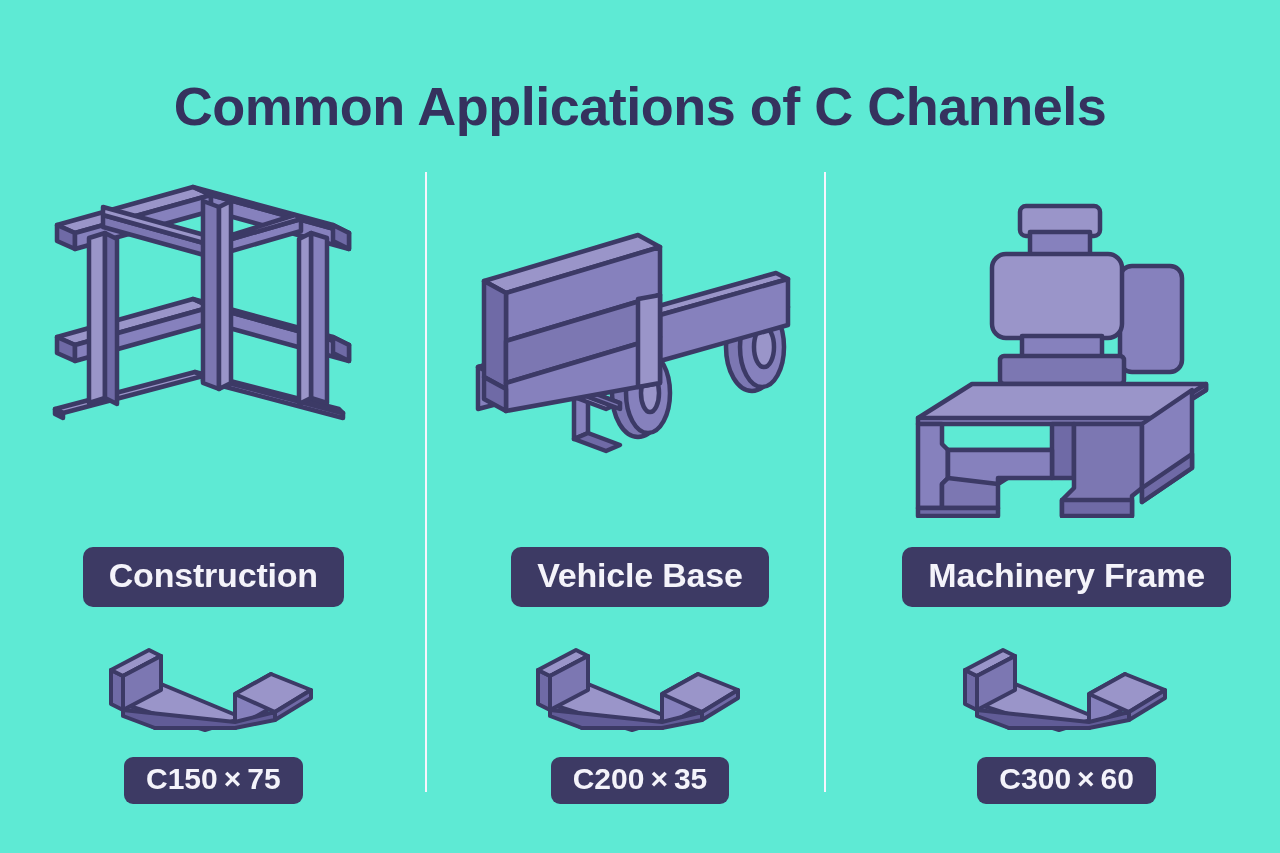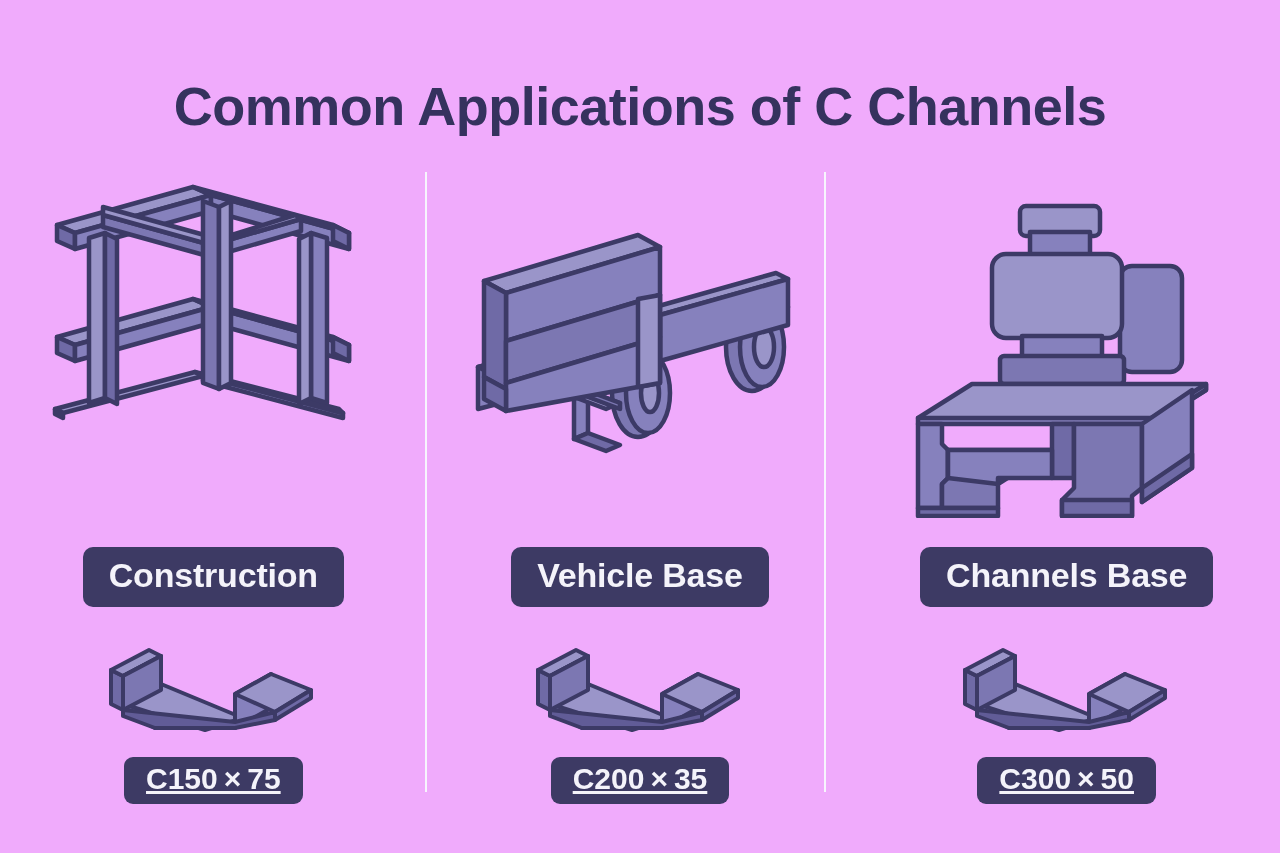--- a/index.html
+++ b/index.html
@@ -13,21 +13,21 @@
   body {
     background: #efecf9;
     font-family: "Liberation Sans", sans-serif;
     position: relative;
   }
 
   .page {
     width: 1280px;
     height: 853px;
     position: relative;
-    background: #f0abfc;
+    background: #5eead4;
   }
 
   
   .title {
     position: absolute;
     top: 75px;
     left: 0;
     width: 1280px;
     text-align: center;
     font-size: 54px;
@@ -110,21 +110,20 @@
     display: flex;
     align-items: center;
     justify-content: center;
   }
 
   .badge-spec {
     font-size: 30px;
     padding: 5px 22px 8px 22px;
     border-radius: 9px;
     margin-top: 18px;
-    text-decoration: underline;
   }
 
   
   .col-construction .hero { padding-bottom: 6px; }
   .col-vehicle .hero     { padding-bottom: 0px; }
   .col-machinery .hero   { padding-bottom: 4px; }
 </style>
 </head>
 <body>
 
@@ -312,36 +311,36 @@
 
             <path d="M16 320 L40 320 L96 320 L96 328 L16 328 Z" fill="#6f6aa6"></path>
 
             <path d="M160 312 L230 312 L230 328 L160 328 Z" fill="#6f6aa6"></path>
 
             <path d="M46 262 L150 262 L150 290 L96 290 L96 296 L46 290 Z" fill="#8681bd"></path>
           </g>
         </svg>
       </div>
 
-      <div class="badge badge-title">Channels Base</div>
+      <div class="badge badge-title">Machinery Frame</div>
 
       <div class="spec-wrap">
         <div class="profile">
           <svg width="220" height="104" viewBox="0 0 220 104">
             <g stroke="#3c3a66" stroke-width="4" stroke-linejoin="round" stroke-linecap="round">
               <path d="M8 38 L8 72 L20 78 L20 44 Z" fill="#6f6aa6"></path>
               <path d="M8 38 L46 18 L58 24 L20 44 Z" fill="#9a95c9"></path>
               <path d="M20 78 L20 44 L58 24 L58 58 L132 90 L132 96 L52 96 Z" fill="#8681bd"></path>
               <path d="M20 72 L58 52 L140 86 L102 98 Z" fill="#9a95c9"></path>
               <path d="M20 44 L58 24 L58 58 L20 78 Z" fill="#7c77b2"></path>
               <path d="M132 62 L132 96 L168 76 L168 42 Z" fill="#8681bd"></path>
               <path d="M132 62 L168 42 L208 58 L172 80 Z" fill="#9a95c9"></path>
               <path d="M172 80 L208 58 L208 66 L172 88 Z" fill="#6f6aa6"></path>
               <path d="M52 96 L132 96 L172 88 L172 80 L132 90 L20 78 L20 84 Z" fill="#615c97"></path>
             </g>
           </svg>
         </div>
-        <div class="badge badge-spec">C300 × 50</div>
+        <div class="badge badge-spec">C300 × 60</div>
       </div>
     </div>
 
   </div>
 </div>
 
 </body></html>

